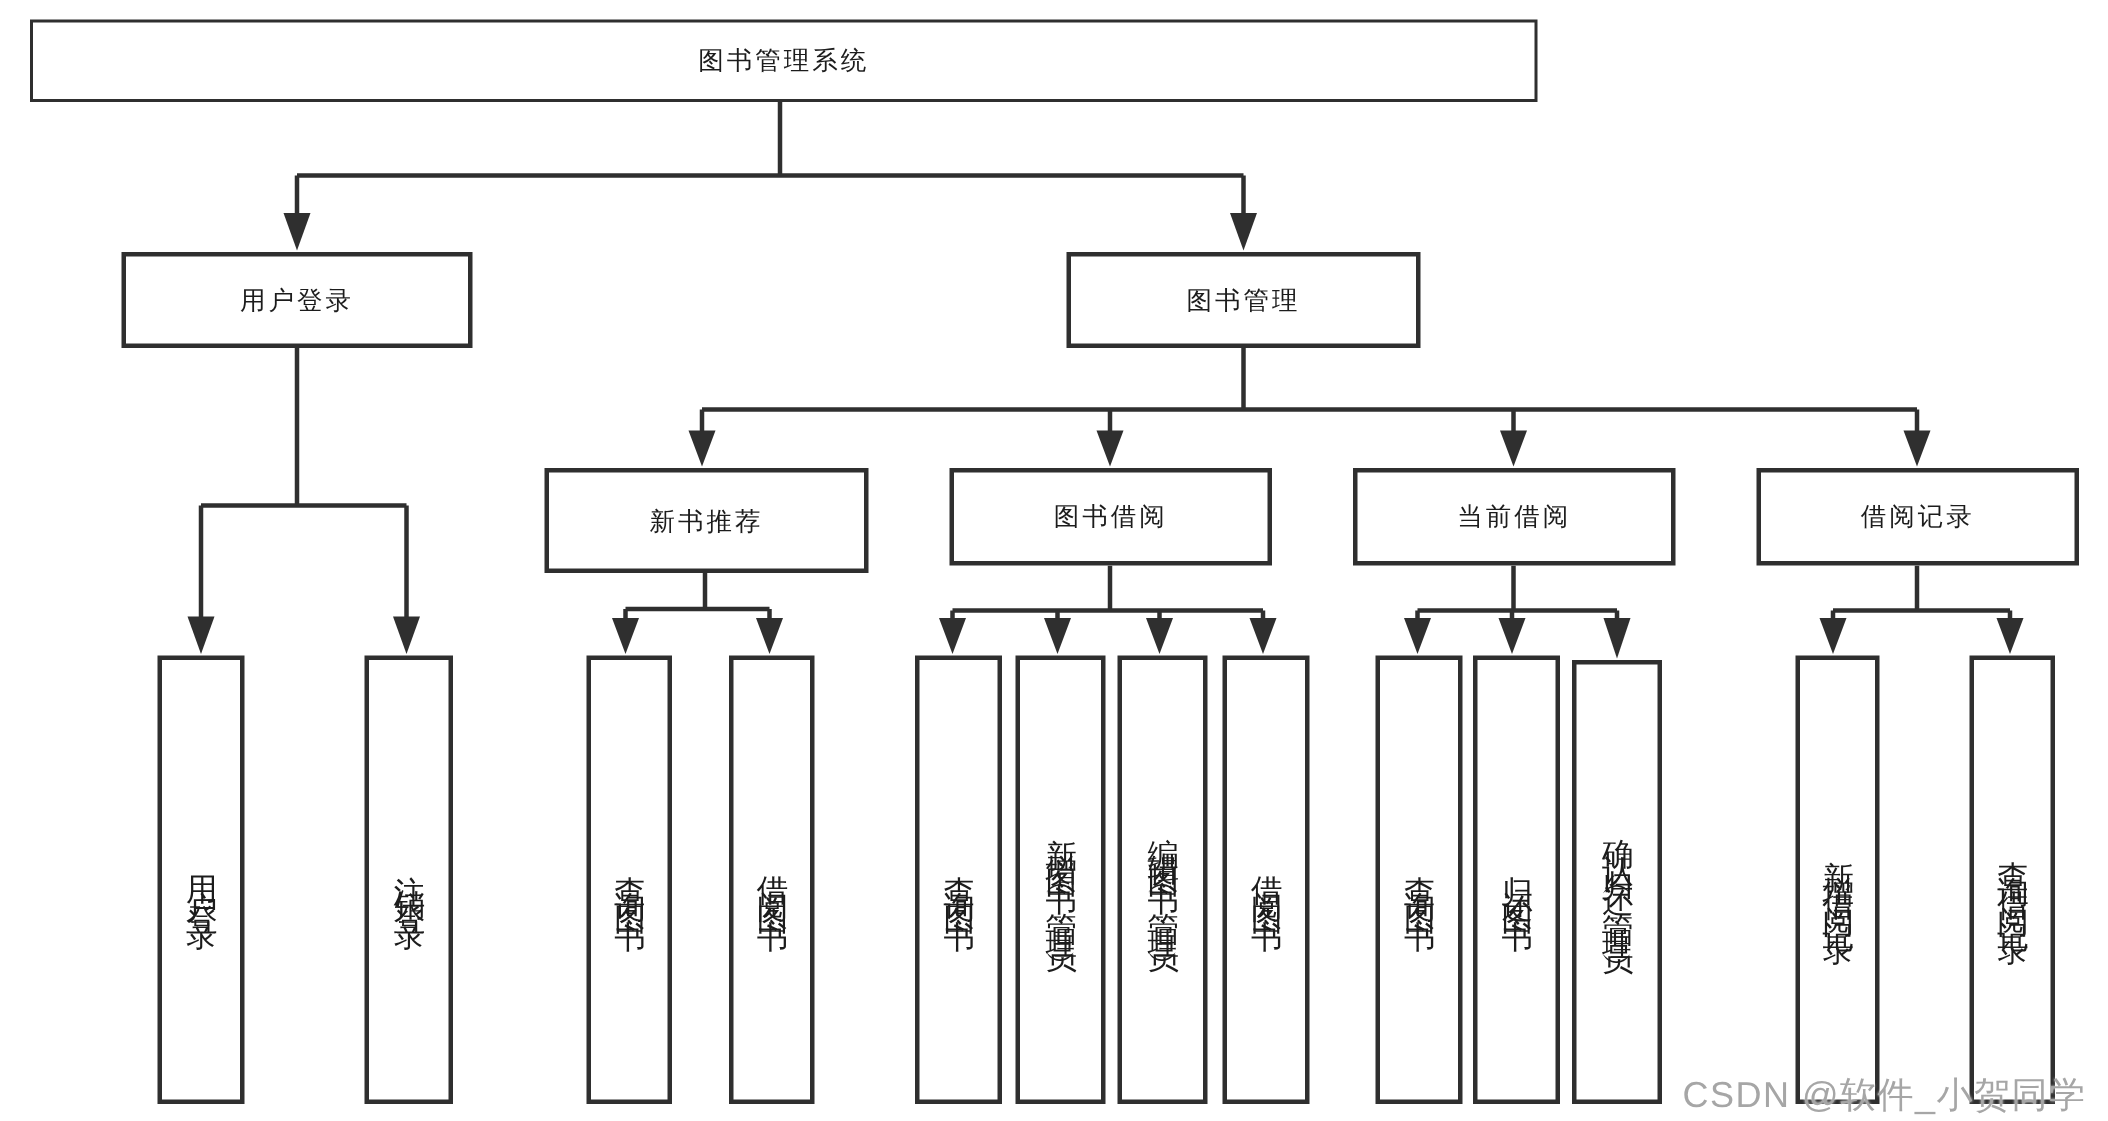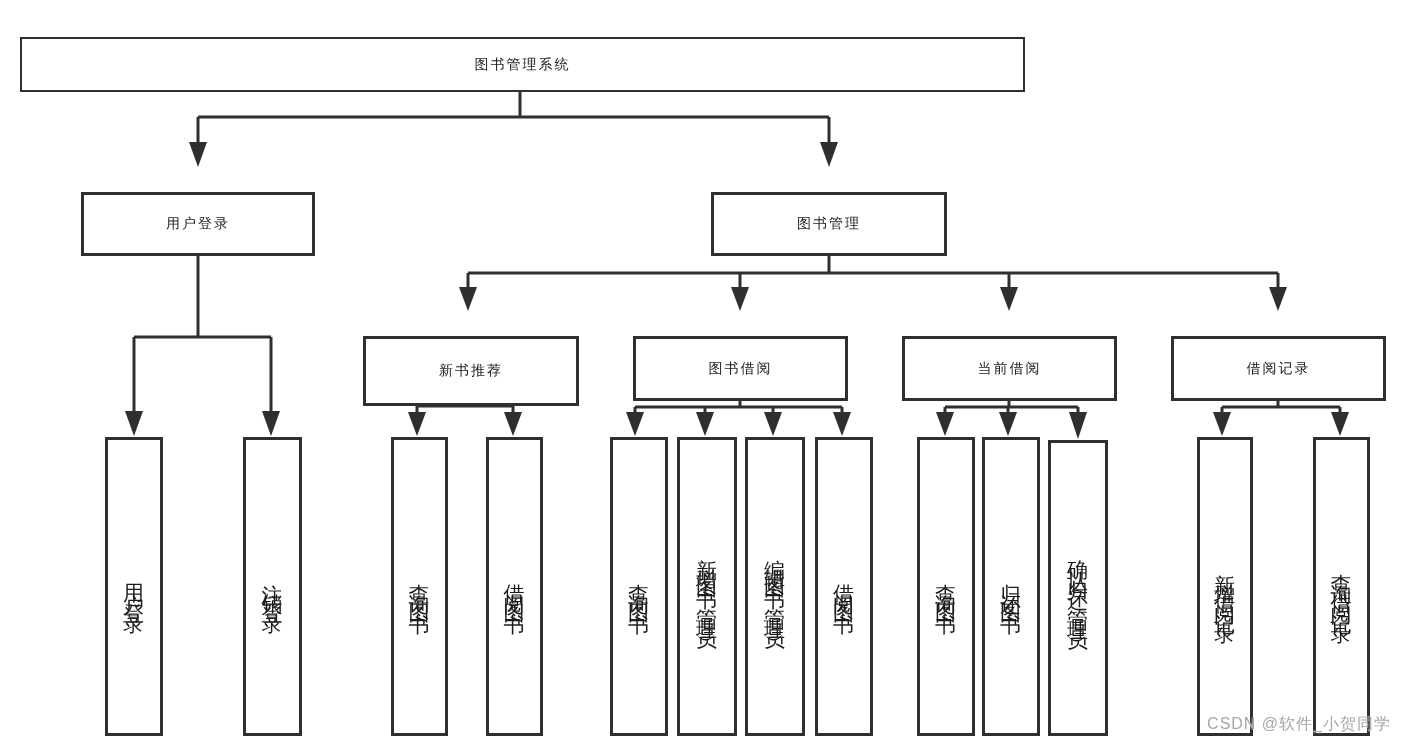--- a/index.html
+++ b/index.html
@@ -21,40 +21,39 @@
   .box, .vbox {
     position: absolute;
     background: #ffffff;
     border: 3px solid #2f2f2f;
     box-sizing: border-box;
     display: flex;
     align-items: center;
     justify-content: center;
   }
   .box {
-    font-size: 14px;
+    font-size: 17px;
     letter-spacing: 2px;
-    margin-top: 24px;
   }
   .root {
     border-width: 2px;
   }
   .vbox span {
     writing-mode: vertical-rl;
     text-orientation: mixed;
     font-size: 21px;
     letter-spacing: 10px;
     line-height: 1;
     white-space: nowrap;
   }
   .watermark {
     position: absolute;
     top: 714px;
     right: 14px;
-    font-size: 16px;
+    font-size: 24px;
     color: #a6a6a6;
     letter-spacing: 1px;
     text-shadow: 0 0 2px #ffffff;
     z-index: 5;
   }
 </style>
 </head>
 <body>
 
 <div id="canvas">

